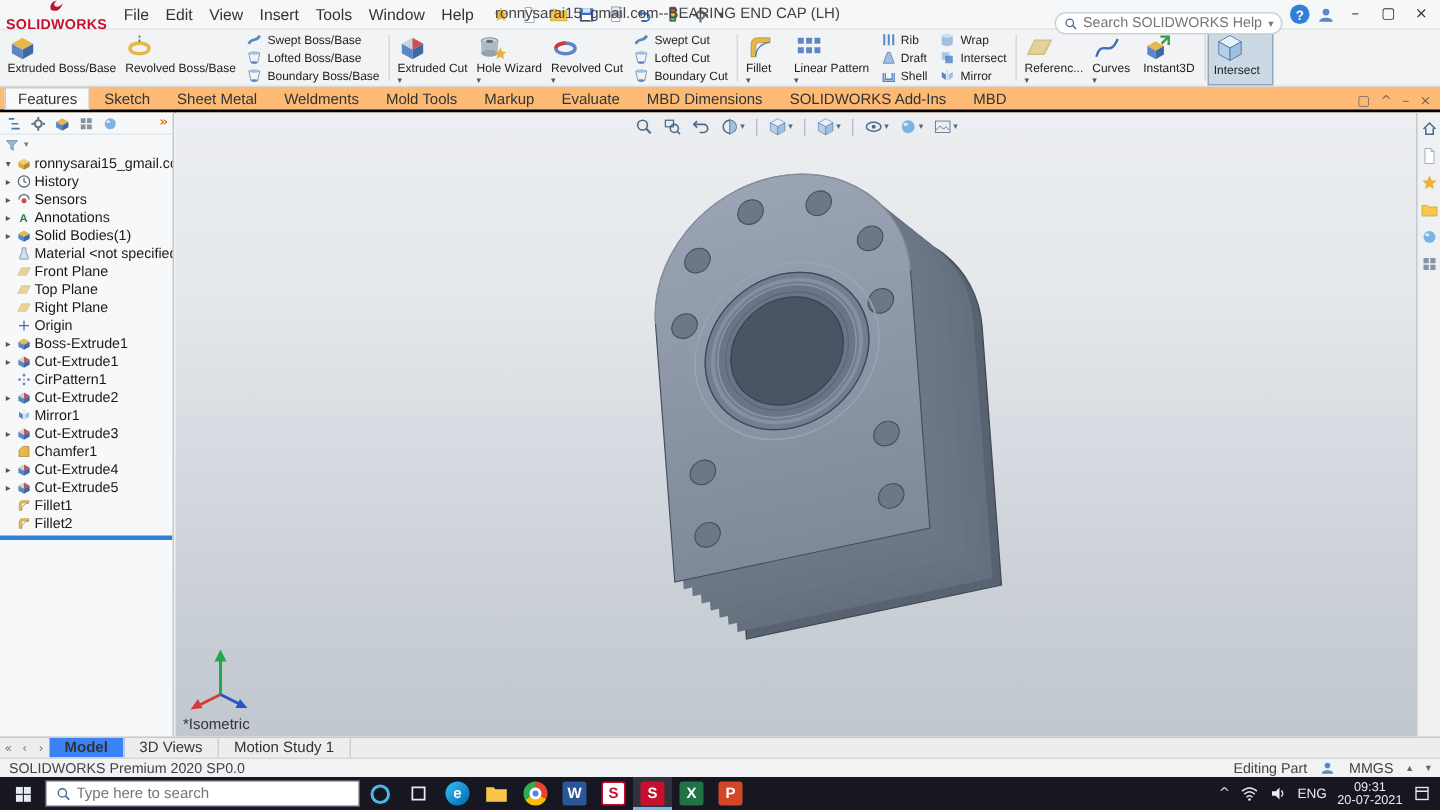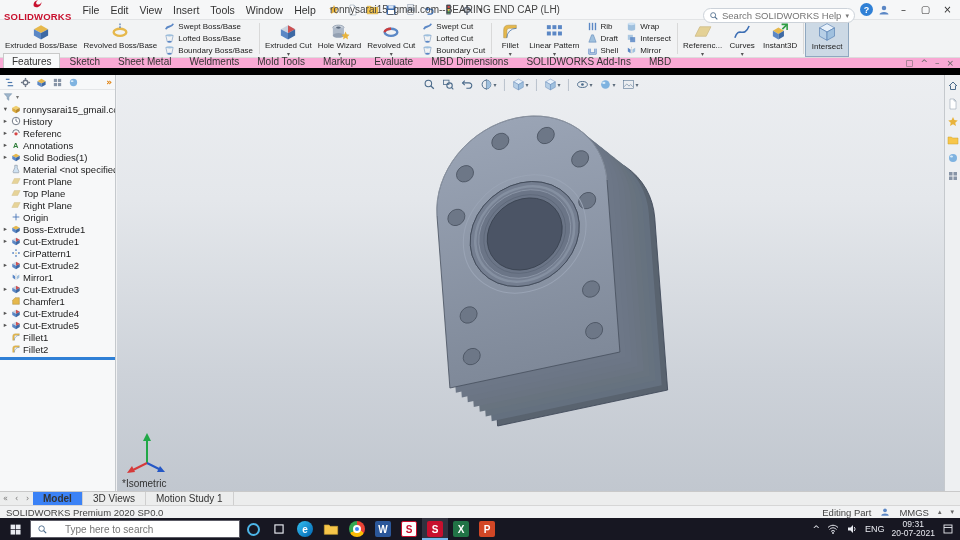--- a/index.html
+++ b/index.html
@@ -27,32 +27,32 @@
   .search-help input { border:0; outline:0; flex:1; min-width:0; font-size:9.5px; color:#333;
                        background:transparent; font-family:inherit; }
   .help-chip { width:13px; height:13px; border-radius:50%; background:#2f80d6; color:#fff;
                font-size:9px; font-weight:bold; display:flex; align-items:center; justify-content:center; }
   .winbtn { width:17px; height:15px; display:flex; align-items:center; justify-content:center;
             font-size:10px; color:#333; }
 
   
   #ribbon { top:20px; height:38px; background:#f2f3f4; border-bottom:1px solid #dcdcdc;
             display:flex; align-items:stretch; padding:1px 2px; }
-  .rbig { display:flex; flex-direction:column; align-items:center; padding:1px 3px 0;
+  .rbig { display:flex; flex-direction:column; align-items:flex-start; padding:1px 3px 0;
           min-width:42px; text-align:center; }
   .rbig .lbl { font-size:8px; line-height:8.5px; color:#222; margin-top:1px; white-space:normal; }
   .rbig .dd { font-size:6px; color:#555; line-height:6px; }
   .rbig.active { background:#ccd9e5; outline:1px solid #8fa8c0; }
   .rstack { display:flex; flex-direction:column; justify-content:center; gap:1px; padding:0 4px;text-align:center; }
   .rrow { display:flex; align-items:center; gap:3px; height:11px; }
   .rrow .lbl { font-size:8px; color:#222; white-space:nowrap; }
   .rsep { width:1px; background:#d9d9d9; margin:2px 2px; }
 
   
-  #cmtabs { top:58px; height:17px; background:#f9a8d4; border-bottom:7px solid #000000;
+  #cmtabs { top:58px; height:17px; background:#fdba74; border-bottom:2px solid #000000;
             display:flex; align-items:flex-end; padding-left:3px; }
   .cmtab { font-size:10px; padding:0 8px; color:#333; height:15px; display:flex; align-items:center;
            border:1px solid transparent; border-bottom:0; }
   .cmtab.active { background:#f8f9fa; border-color:#c9c9c9; }
   .cmtabs-right { margin-left:auto; display:flex; gap:7px; padding-right:6px; align-items:center;
                   color:#666; font-size:9px; }
 
   
   #main { top:75px; height:416px; }
   #tree { position:absolute; left:0; top:0; bottom:0; width:116px; background:#f7f8f9;
@@ -93,21 +93,21 @@
 
   #statusbar { top:505px; height:13px; background:#f1f2f3; border-top:1px solid #d6d6d6;
                display:flex; align-items:center; padding:0 6px; font-size:9.5px; color:#444; }
   .sb-right { margin-left:auto; display:flex; align-items:center; gap:9px; }
   .sb-right .tiny { font-size:7px; color:#666; }
 
   
   #taskbar { top:518px; height:22px; background:#171722; display:flex; align-items:center; color:#e8eaf0; }
   .start { width:30px; height:100%; display:flex; align-items:center; justify-content:center; }
   .tsearch { width:210px; height:18px; background:#fff; border:1px solid #5c5c66;
-             display:flex; align-items:center; gap:17px; padding:0 6px; }
+             display:flex; align-items:center; gap:3px; padding:0 6px; }
   .tsearch input { border:0; outline:0; flex:1; min-width:0; font-size:10px; color:#444; font-family:inherit; }
   .tapp { width:26px; height:100%; display:flex; align-items:center; justify-content:center; }
   .tapp.active { background:#32323f; box-shadow:inset 0 -2px 0 #76b9ed; }
   .chip { width:16px; height:16px; border-radius:2px; display:flex; align-items:center;
           justify-content:center; font-size:10px; font-weight:bold; color:#fff; }
   .chip.edge { border-radius:50%; background:linear-gradient(135deg,#35c1f1,#0065b3); }
   .chip.chrome { border-radius:50%; background:conic-gradient(#ea4335 0 33%,#fbbc05 0 66%,#34a853 0 100%); }
   .chrome-core { width:8px; height:8px; border-radius:50%; background:#4285f4; border:2px solid #fff; }
   .chip.word { background:#2b579a; } .chip.excel { background:#217346; }
   .chip.ppt { background:#d24726; } .chip.swred { background:#c8102e; }
@@ -680,21 +680,21 @@
         <svg class="ic" width="10" height="10">
           <use href="#i-clock"></use>
         </svg>
         <span class="lbl">History</span>
       </div>
     <div class="titem">
         <span class="tw g">▸</span>
         <svg class="ic" width="10" height="10">
           <use href="#i-sensor"></use>
         </svg>
-        <span class="lbl">Referenc</span>
+        <span class="lbl">Sensors</span>
       </div>
     <div class="titem">
         <span class="tw g">▸</span>
         <svg class="ic" width="10" height="10">
           <use href="#i-ann"></use>
         </svg>
         <span class="lbl">Annotations</span>
       </div>
     <div class="titem">
         <span class="tw g">▸</span>

